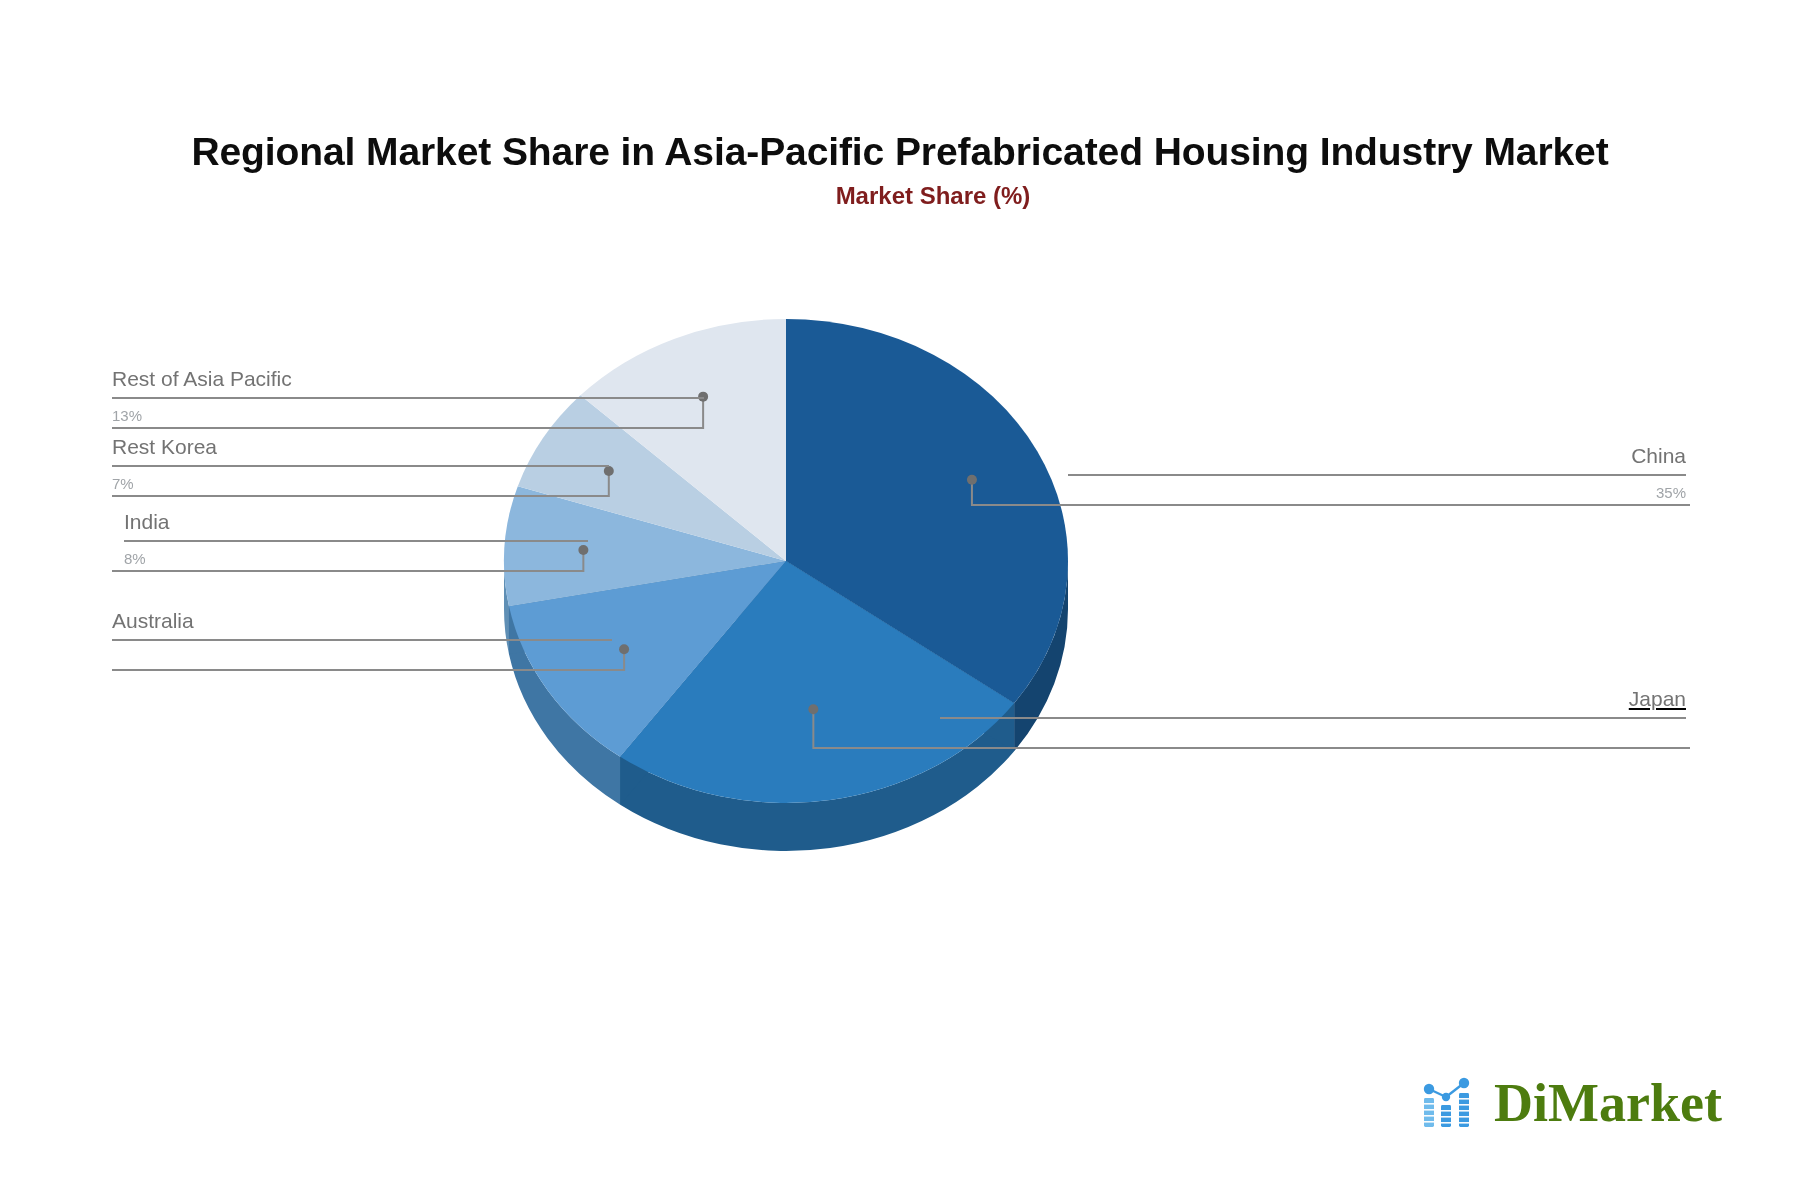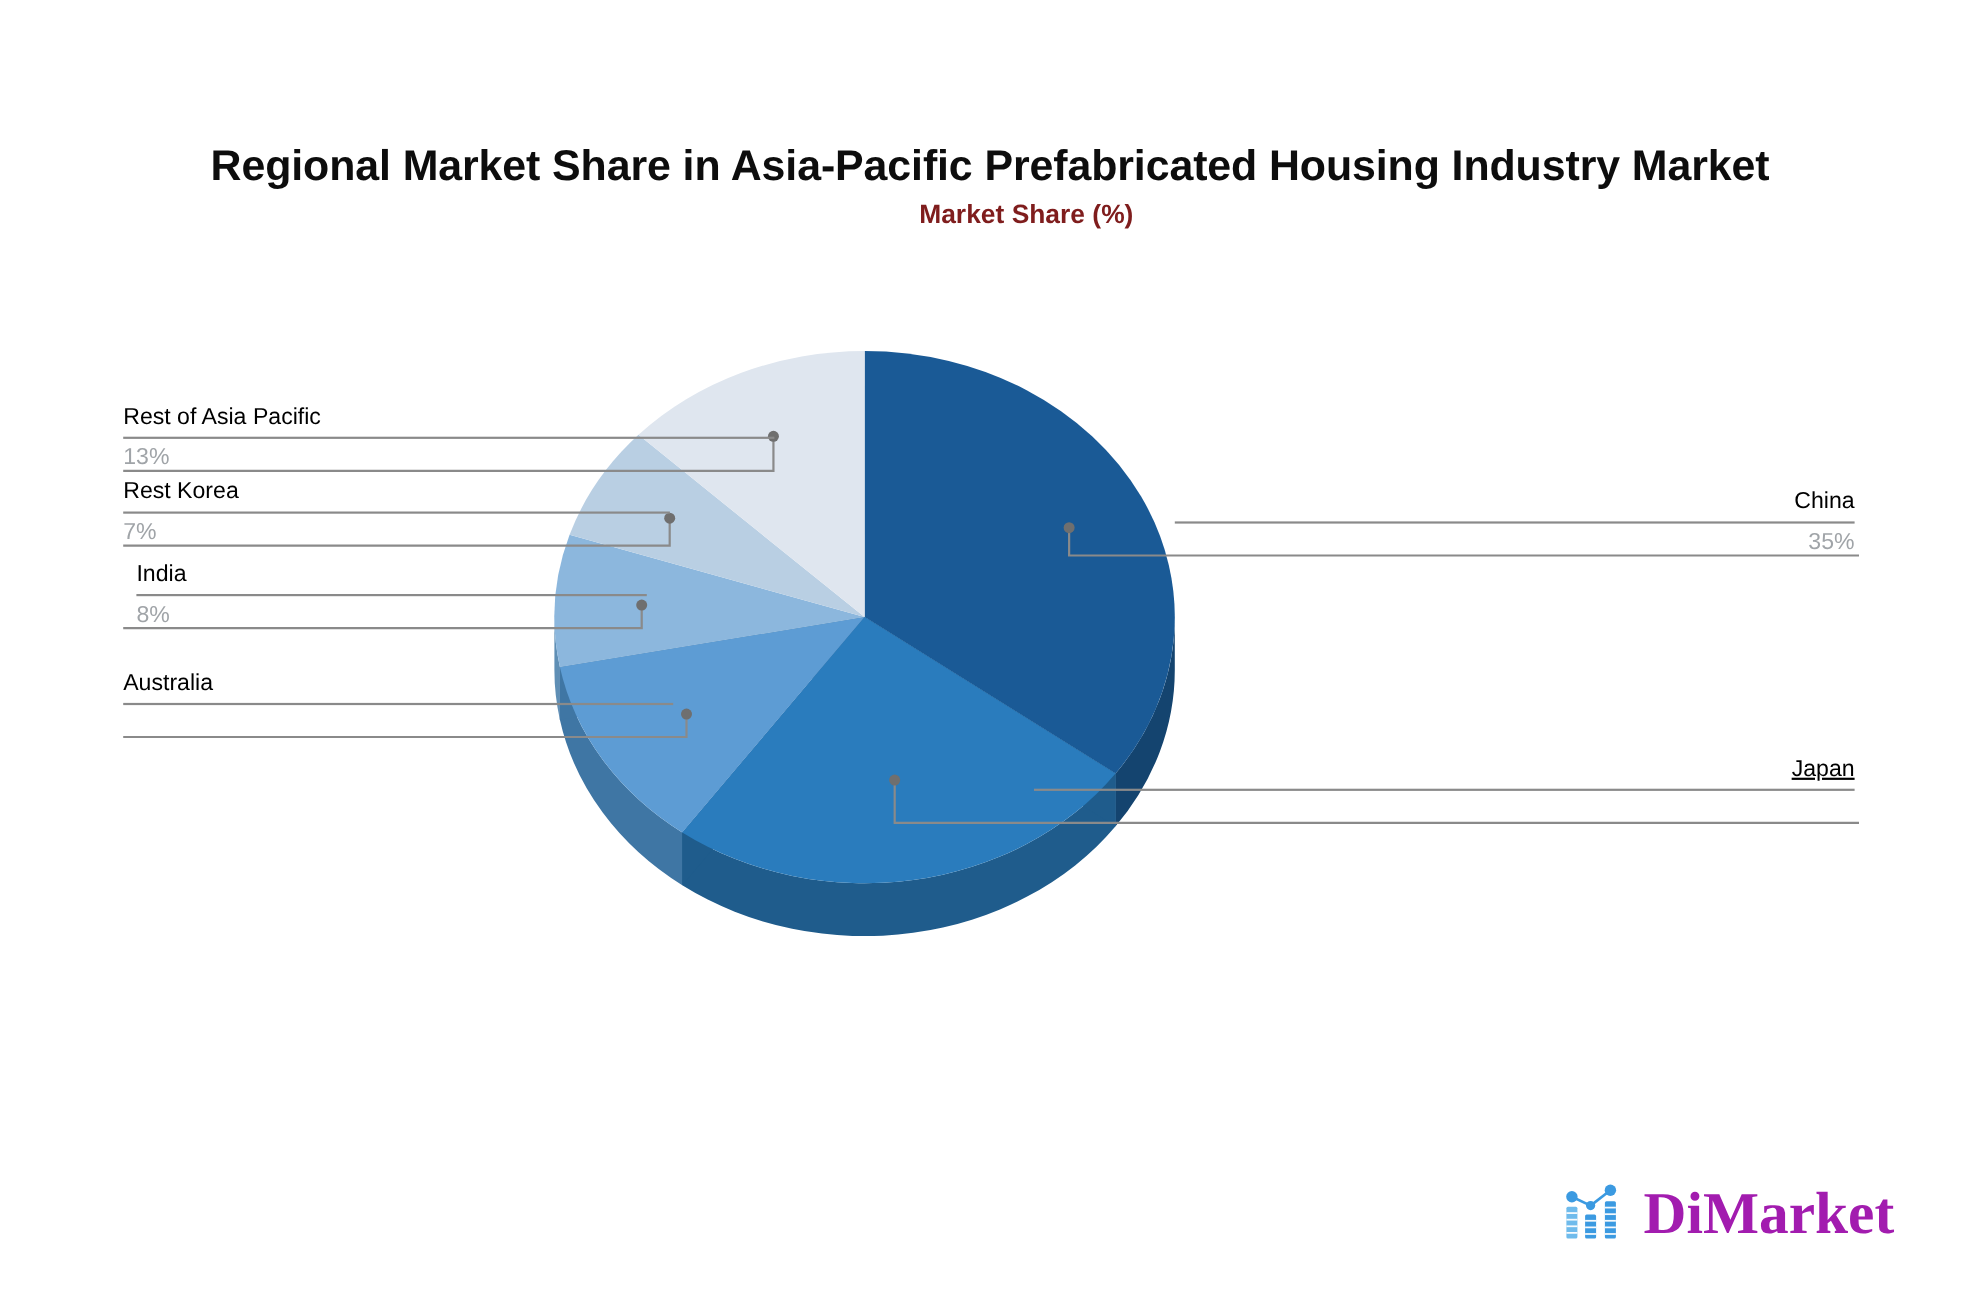--- a/index.html
+++ b/index.html
@@ -57,31 +57,31 @@
   }
   #pie-svg { display: block; }
 
   
   .callout {
     position: absolute;
     font-family: "Liberation Sans", sans-serif;
   }
   .callout .c-name {
     font-size: 21px;
-    color: #000000;
+    color: #737373;
     line-height: 26px;
     white-space: nowrap;
   }
   .callout .c-rule {
     height: 0;
     border-top: 2px solid #8a8a8a;
     margin: 5px 0 4px 0;
   }
   .callout .c-val {
-    font-size: 21px;
+    font-size: 15px;
     color: #a0a4a8;
     line-height: 26px;
     white-space: nowrap;
   }
   .callout.left .c-name,
   .callout.left .c-val { text-align: left; }
   .callout.right .c-name,
   .callout.right .c-val { text-align: right; }
 
   
@@ -90,21 +90,21 @@
     right: 78px;
     bottom: 62px;
     display: flex;
     align-items: center;
     gap: 14px;
   }
   #logo-text {
     font-family: "Liberation Serif", serif;
     font-size: 54px;
     font-weight: bold;
-    color: #a21caf;
+    color: #4d7c0f;
     letter-spacing: 0px;
     line-height: 1;
   }
 </style>
 </head>
 <body>
 
 <div id="canvas">
 
   <div id="chart-title">Regional Market Share in Asia-Pacific Prefabricated Housing Industry Market</div>

